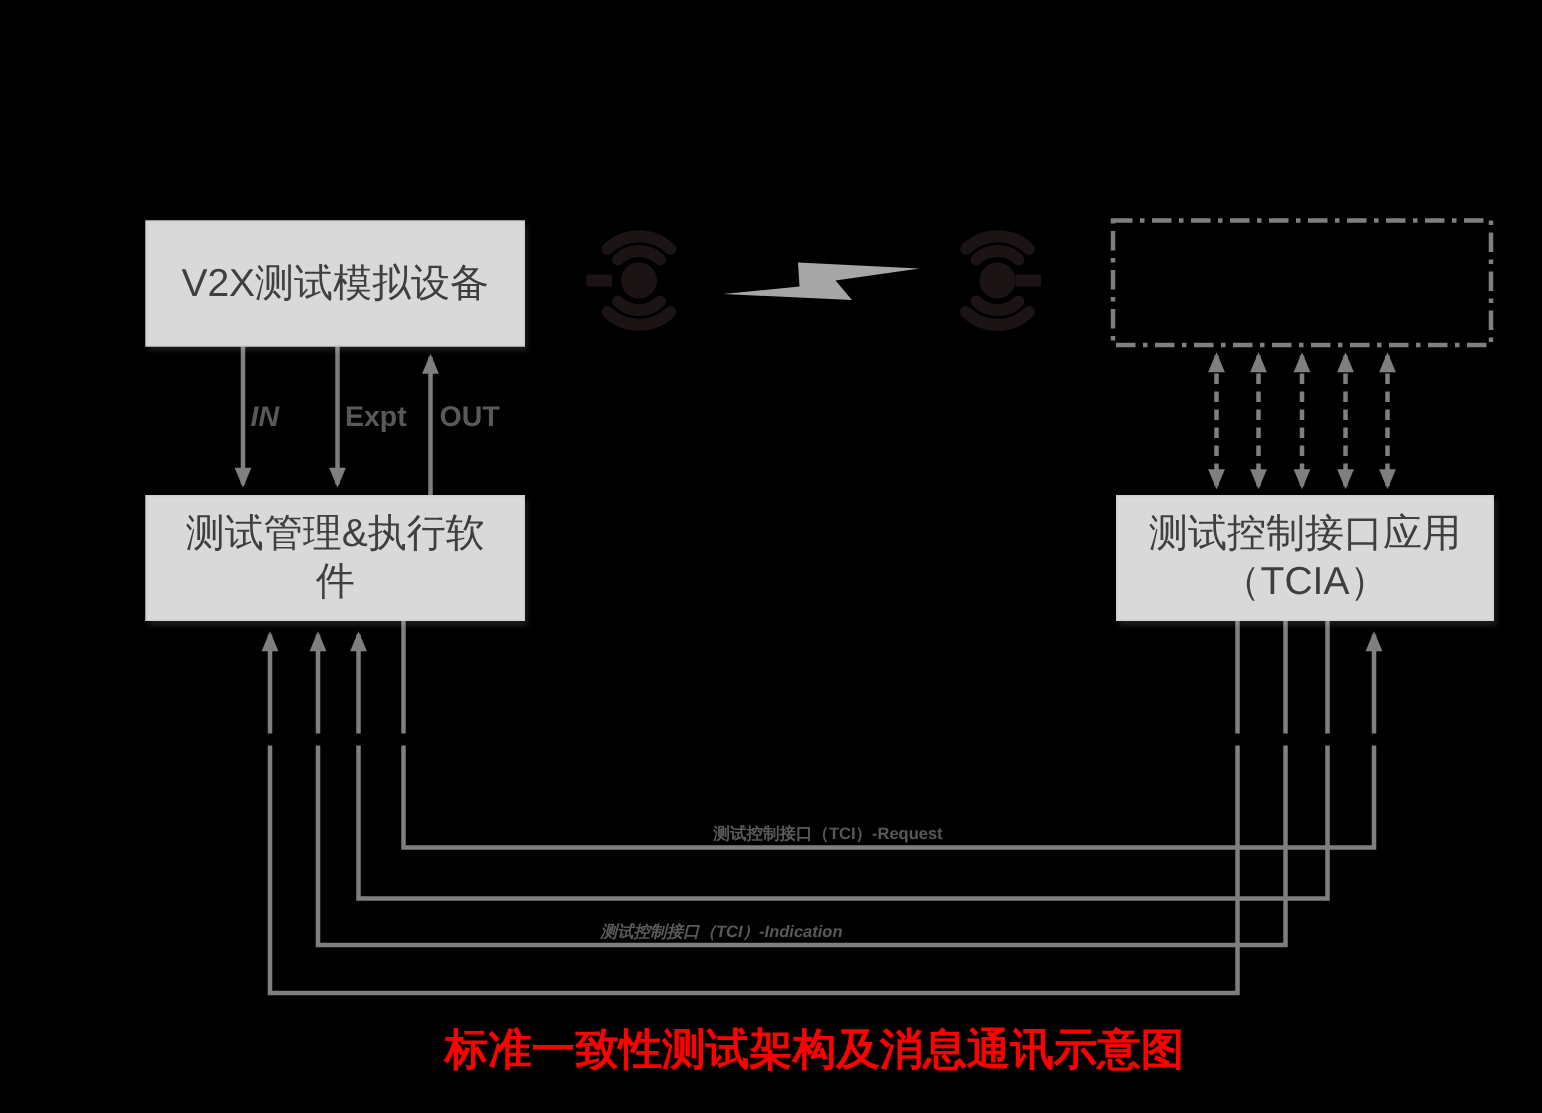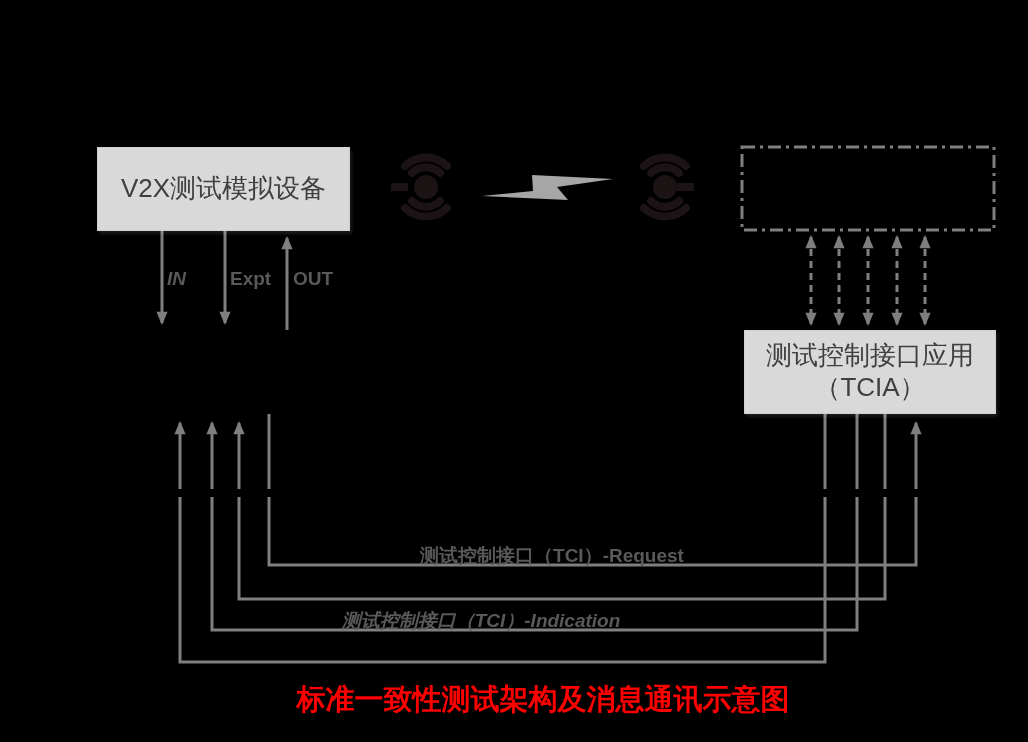--- a/index.html
+++ b/index.html
@@ -42,21 +42,21 @@
     font-weight: 700;
     white-space: nowrap;
   }
   .port-in   { left: 167px; top: 268px; font-style: italic; }
   .port-expt { left: 230px; top: 268px; text-align: center; }
   .port-out  { left: 293px; top: 268px; }
   .tci-label {
     position: absolute;
     transform: translate(-50%, -50%);
     color: #595959;
-    font-size: 19px;
+    font-size: 11px;
     font-weight: 700;
     white-space: nowrap;
   }
   .tci-request    { left: 552px; top: 556px; }
   .tci-response   { left: 513px; top: 588px; }
   .tci-indication { left: 481px; top: 621px; font-style: italic; }
   .tci-exception  { left: 440px; top: 652px; }
   .diagram-title {
     position: absolute;
     left: 531px; top: 700px;
@@ -118,20 +118,23 @@
       <path d="M651,201 A20,20 0 0 0 679,201"></path>
       <circle cx="665" cy="187" r="12" fill="#1c1315" stroke="none"></circle>
       <rect x="677" y="183" width="17" height="8" fill="#1c1315" stroke="none"></rect>
     </g>
   </svg>
 
   <div class="box box-v2x">
     <span>V2X测试模拟设备</span>
   </div>
 
+  <div class="box box-mgmt">
+    <span>测试管理&amp;执行软件</span>
+  </div>
 
   <div class="box box-tcia">
     <span>测试控制接口应用（TCIA）</span>
   </div>
 
   <div class="port-label port-in">IN</div>
   <div class="port-label port-expt">Expt</div>
   <div class="port-label port-out">OUT</div>
 
   <div class="tci-label tci-request">测试控制接口（TCI）-Request</div>

